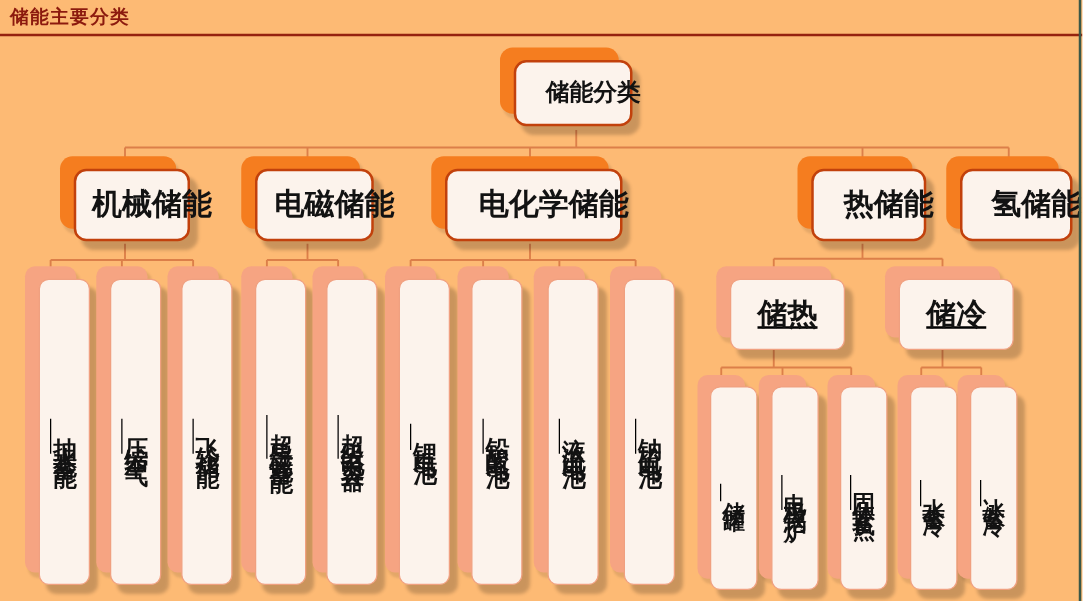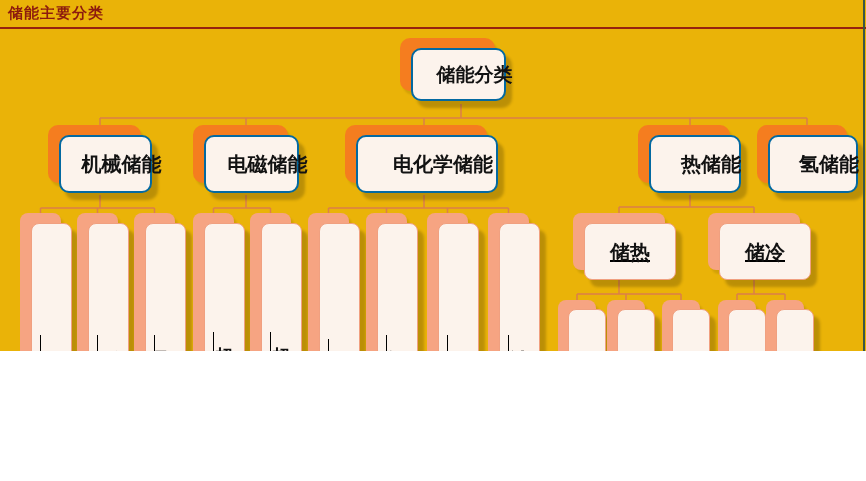--- a/index.html
+++ b/index.html
@@ -1,39 +1,39 @@
 <!DOCTYPE html>
 <html><head>
 <meta charset="utf-8">
 <style>
   html,body{margin:0;padding:0;background:#fff;}
   .canvas{
-    position:relative;width:866px;height:351px;background:#eab308;
+    position:relative;width:866px;height:481px;background:#fdba74;
     overflow:hidden;font-family:"Liberation Sans",sans-serif;
   }
   .title{
     position:absolute;left:8px;top:4px;font-family:"DejaVu Serif",serif;
     font-weight:700;font-size:15px;color:#8C1A0E;letter-spacing:1px;
   }
   .title-rule{position:absolute;left:0;top:27px;width:866px;height:2px;background:#96220F;}
   .right-edge{position:absolute;right:1px;top:0;width:2px;height:481px;background:#3A5747;z-index:5;}
   .connectors{position:absolute;left:0;top:0;z-index:1;}
   .node{position:absolute;z-index:2;}
   .back{position:absolute;inset:0;border-radius:10px;box-shadow:3px 4px 2px rgba(0,0,0,.10);}
   .front{
     position:absolute;left:11px;top:10px;width:100%;height:100%;border-radius:10px;
     background:#FCF3EC;display:flex;align-items:center;justify-content:center;
     box-shadow:6px 7px 3px rgba(0,0,0,.20);box-sizing:border-box;
   }
   .small .front{left:10px;top:9px;}
   .orange .back{background:#F57D1F;}
-  .orange .front{border:2px solid #0369a1;padding-left:32px;}
+  .orange .front{border:2px solid #c2410c;padding-left:32px;}
   .salmon .back{background:#F6A482;border-radius:8px;}
   .salmon .front{border:1.5px solid #F0A080;border-radius:8px;text-decoration:underline;}
-  .lbl{font-weight:700;color:#121212;font-size:20px;white-space:nowrap;line-height:1;}
+  .lbl{font-weight:700;color:#121212;font-size:24px;white-space:nowrap;line-height:1;}
   .root .lbl{font-size:19px;}
   .v .lbl{
     writing-mode:vertical-lr;text-orientation:upright;
     letter-spacing:7px;margin-bottom:-7px;white-space:normal;font-size:19px;
   }
   .v4 .lbl{font-size:18px;}
 </style>
 </head>
 <body>
 

